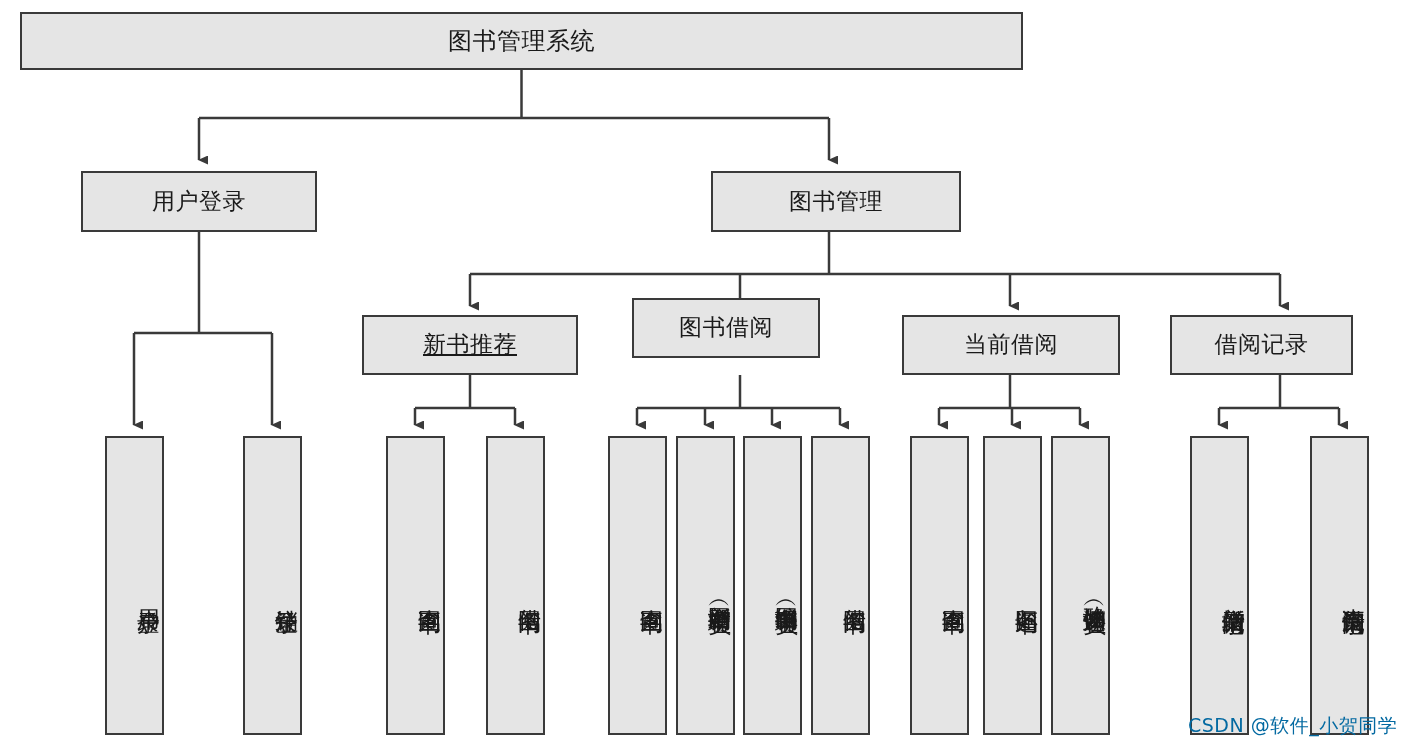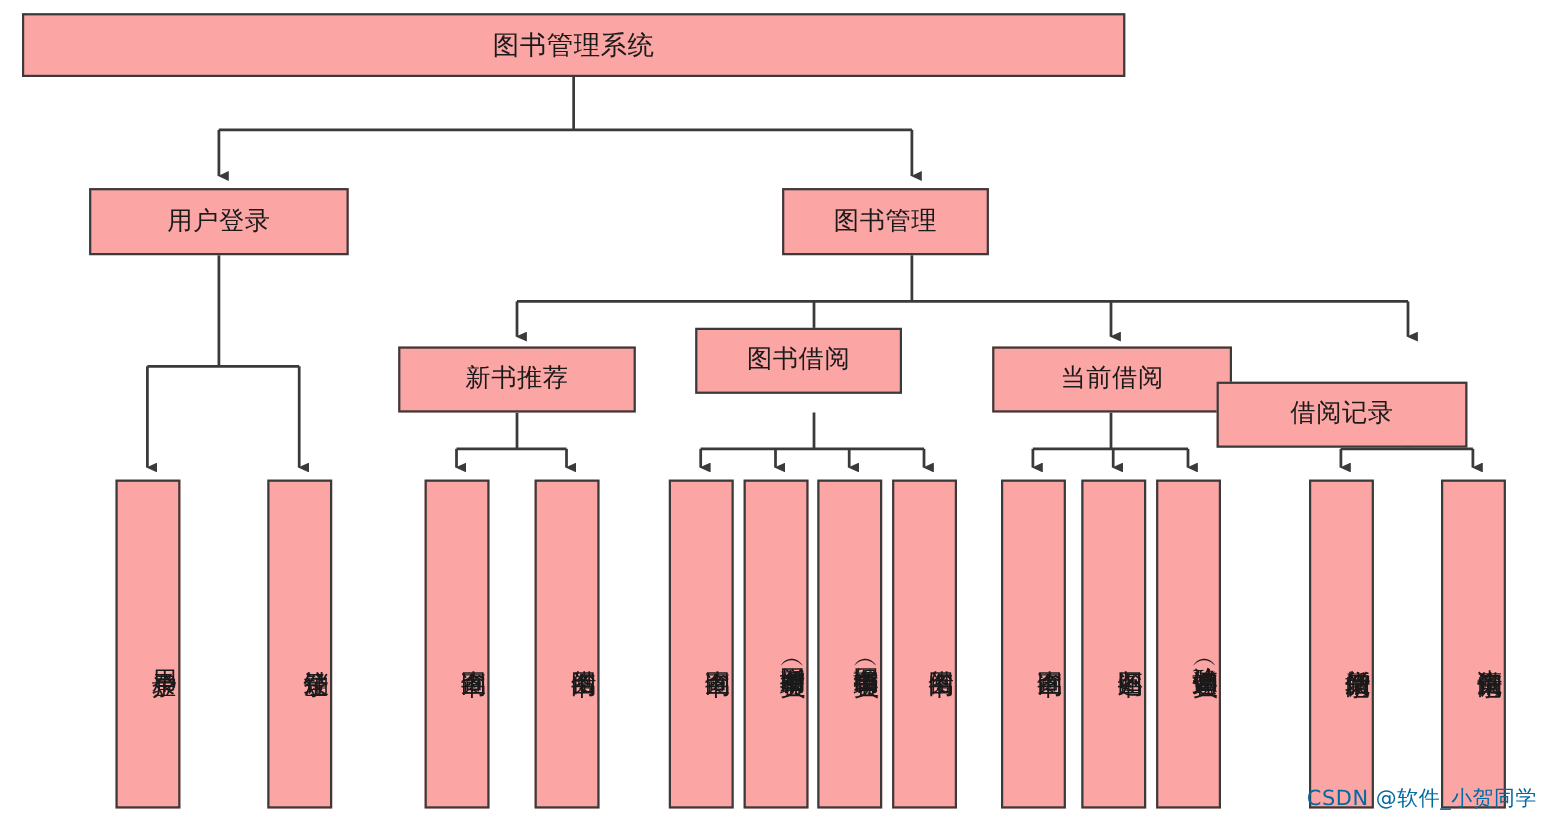--- a/index.html
+++ b/index.html
@@ -24,21 +24,21 @@
     left: 0;
     top: 0;
     width: 1405px;
     height: 747px;
     pointer-events: none;
   }
   .node {
     position: absolute;
     box-sizing: border-box;
     border: 2px solid #3a3a3a;
-    background: #fca5a5;
+    background: #e5e5e5;
     display: flex;
     align-items: center;
     justify-content: center;
     color: #1a1a1a;
   }
   .node-h {
     font-size: 23px;
     letter-spacing: 0.5px;
     line-height: 1.1;
     white-space: nowrap;
@@ -123,26 +123,26 @@
       <path d="M 1280 375 L 1280 408"></path>
       <path d="M 1219 408 L 1339 408"></path>
       <path d="M 1219 408 L 1219 425" marker-end="url(#arrowhead)"></path>
       <path d="M 1339 408 L 1339 425" marker-end="url(#arrowhead)"></path>
     </g>
   </svg>
 
   <div class="node node-h node-root" style="left: 20px; top: 12px; width: 1003px; height: 58px;">图书管理系统</div>
 
   <div class="node node-h" style="left: 81px; top: 171px; width: 236px; height: 61px;">用户登录</div>
-  <div class="node node-h" style="left: 711px; top: 171px; width: 188px; height: 61px;">图书管理</div>
+  <div class="node node-h" style="left: 711px; top: 171px; width: 250px; height: 61px;">图书管理</div>
 
-  <div class="node node-h" style="left: 362px; top: 315px; width: 216px; height: 60px;">新书推荐</div>
+  <div class="node node-h" style="left: 362px; top: 315px; width: 216px; height: 60px; text-decoration: underline;">新书推荐</div>
   <div class="node node-h" style="left: 632px; top: 298px; width: 188px; height: 60px;">图书借阅</div>
   <div class="node node-h" style="left: 902px; top: 315px; width: 218px; height: 60px;">当前借阅</div>
-  <div class="node node-h" style="left: 1106px; top: 315px; width: 228px; height: 60px; margin-top: 32px;">借阅记录</div>
+  <div class="node node-h" style="left: 1170px; top: 315px; width: 183px; height: 60px;">借阅记录</div>
 
   <div class="node node-v" style="left: 105px; top: 436px; width: 59px; height: 299px;">
       <span>用户登录</span>
     </div>
   <div class="node node-v" style="left: 243px; top: 436px; width: 59px; height: 299px;">
       <span>注销登录</span>
     </div>
   <div class="node node-v" style="left: 386px; top: 436px; width: 59px; height: 299px;">
       <span>查询图书</span>
     </div>

